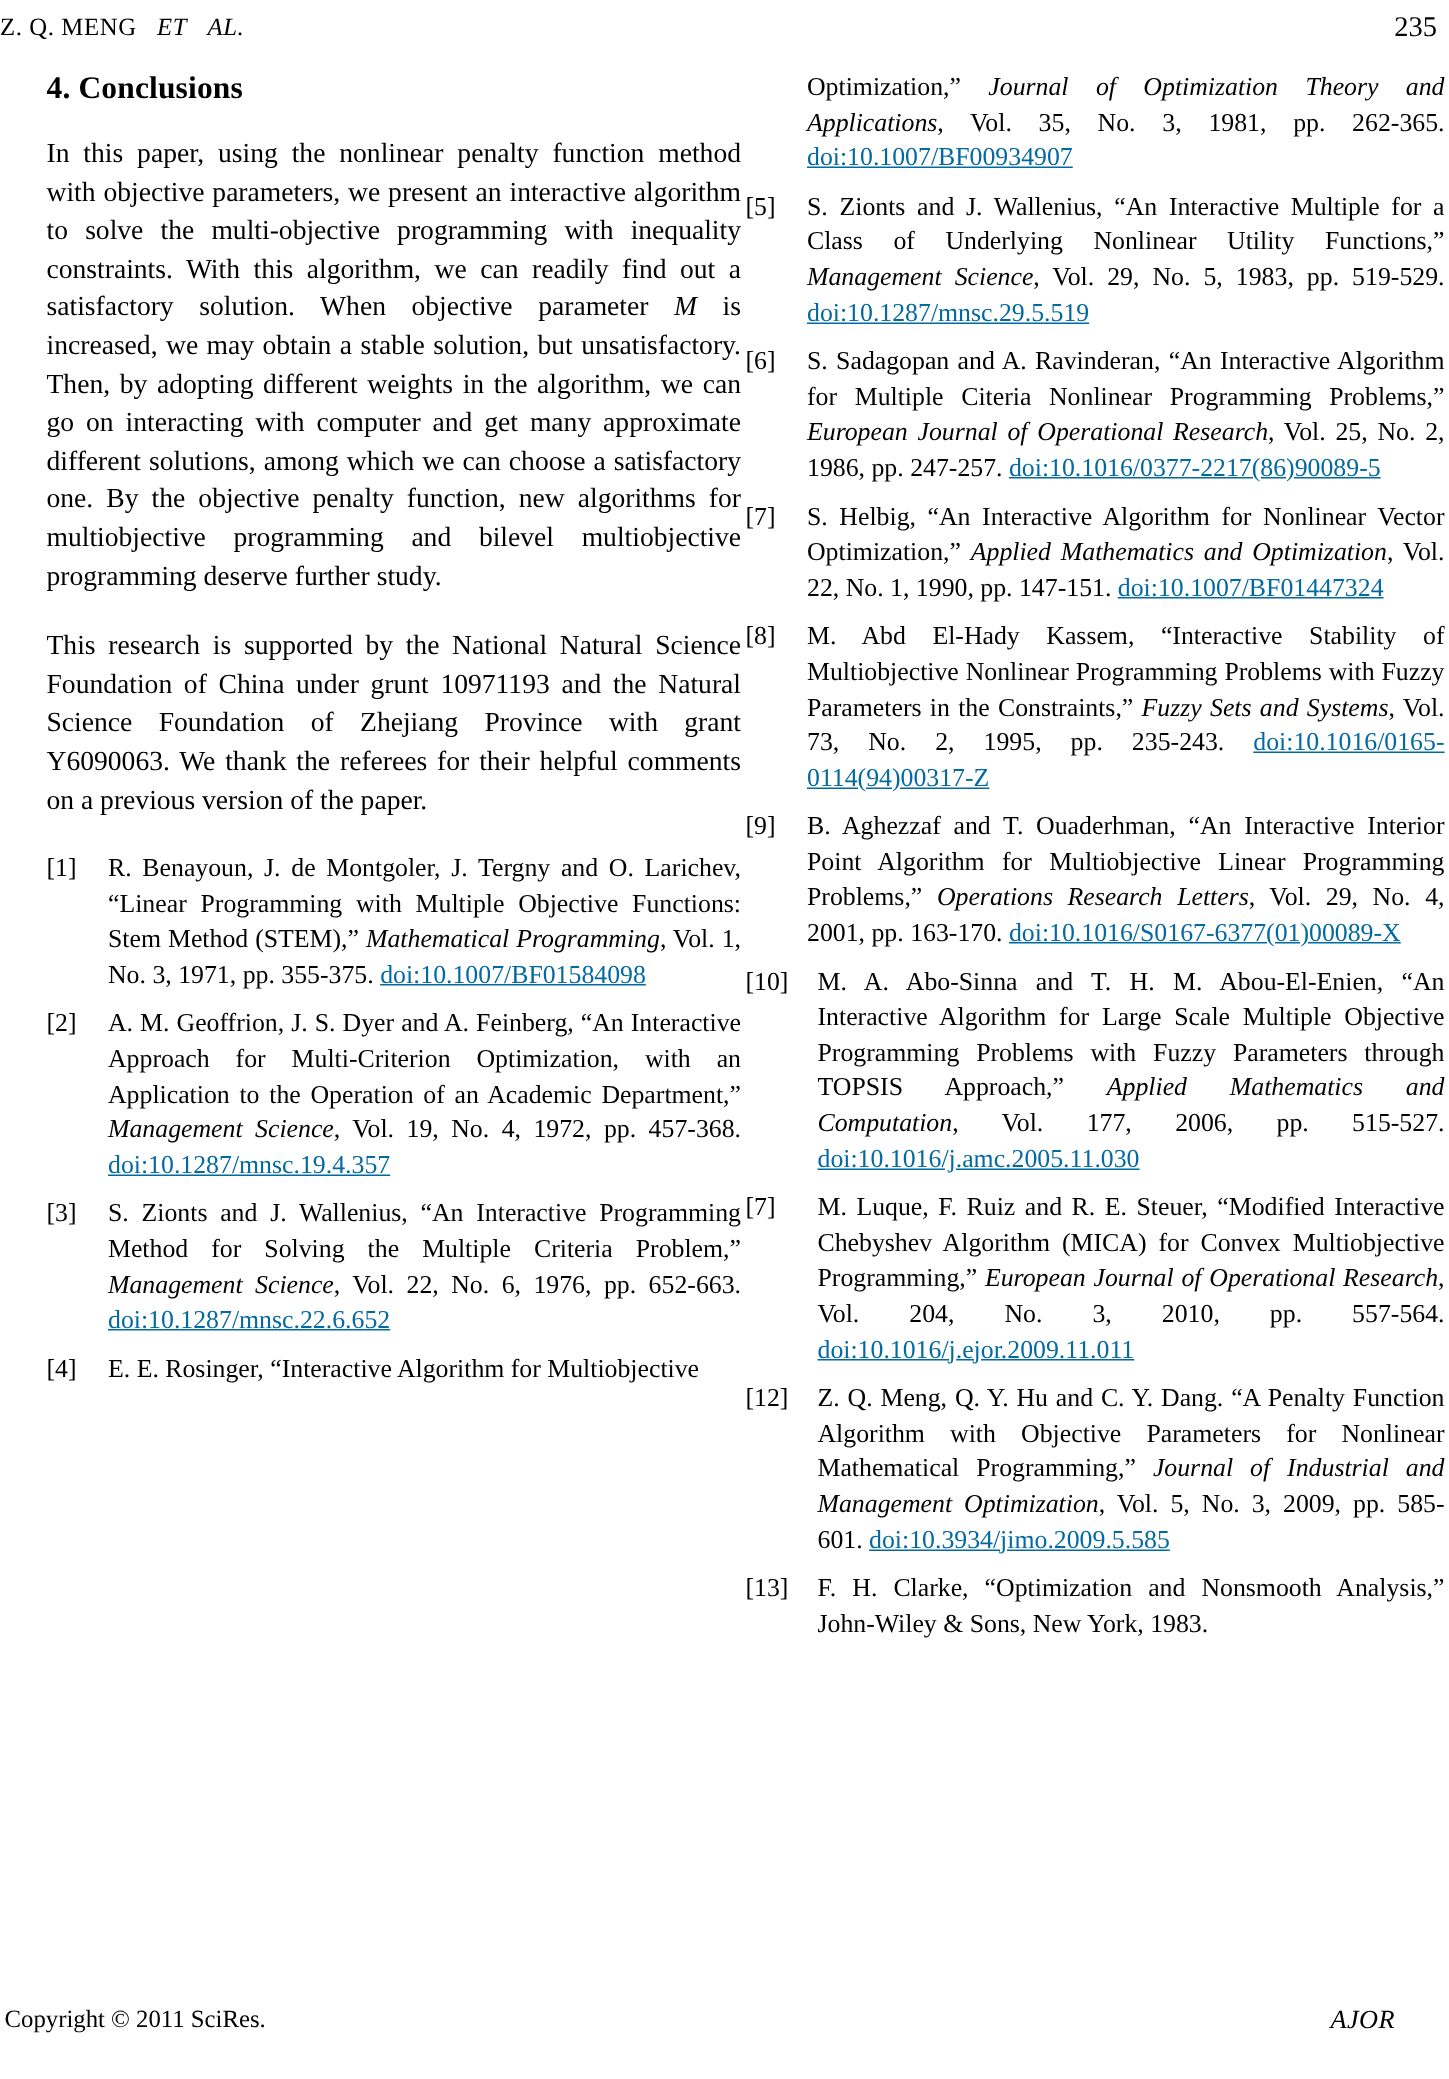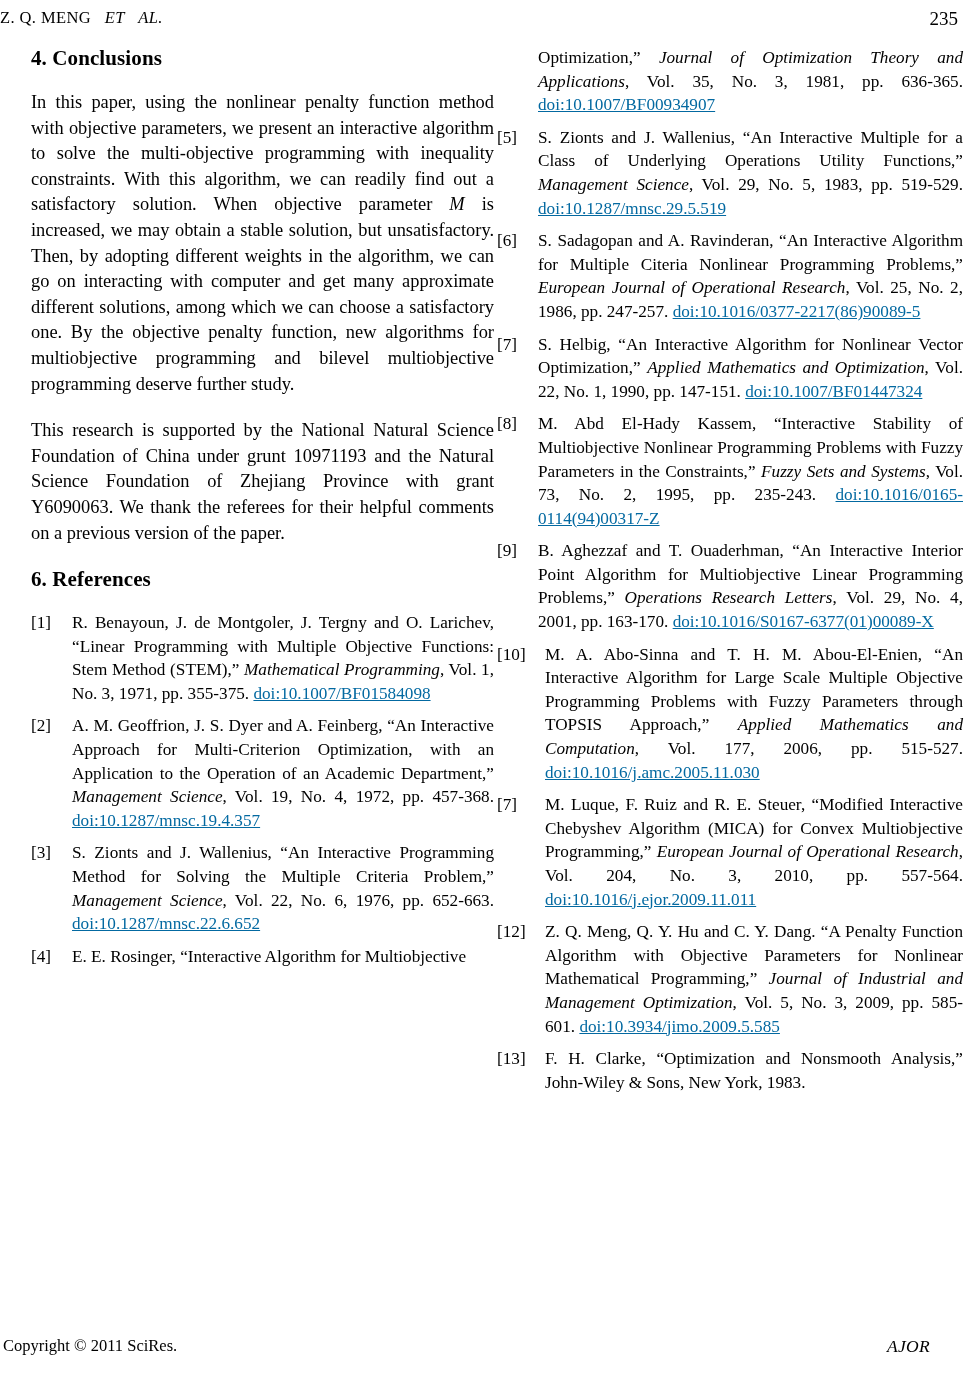--- a/index.html
+++ b/index.html
@@ -169,34 +169,33 @@
 
     <div class="col col-left">
 
       <h2 class="sec">4. Conclusions</h2>
 
       <p class="body"><span>In this paper, using the nonlinear penalty function method with objective parameters, we present an interactive algorithm to solve the multi-objective programming with inequality constraints. With this algorithm, we can readily find out a satisfactory solution. When objective parameter </span><span class="it">M</span><span> is increased, we may obtain a stable solution, but unsatisfactory. Then, by adopting different weights in the algorithm, we can go on interacting with computer and get many approximate different solutions, among which we can choose a satisfactory one. By the objective penalty function, new algorithms for multiobjective programming and bilevel multiobjective programming deserve further study.</span></p>
 
 
       <p class="body">This research is supported by the National Natural Science Foundation of China under grunt 10971193 and the Natural Science Foundation of Zhejiang Province with grant Y6090063. We thank the referees for their helpful comments on a previous version of the paper.</p>
 
-      <h2 class="sec">6. References</h2>
 
       <div class="reflist">
           <div class="ref"><span class="marker">[1]</span><span>R. Benayoun, J. de Montgoler, J. Tergny and O. Larichev, “Linear Programming with Multiple Objective Functions: Stem Method (STEM),” </span><span class="it">Mathematical Programming</span><span>, Vol. 1, No. 3, 1971, pp. 355-375. </span><span class="doi">doi:10.1007/BF01584098</span></div>
           <div class="ref"><span class="marker">[2]</span><span>A. M. Geoffrion, J. S. Dyer and A. Feinberg, “An Interactive Approach for Multi-Criterion Optimization, with an Application to the Operation of an Academic Department,” </span><span class="it">Management Science</span><span>, Vol. 19, No. 4, 1972, pp. 457-368. </span><span class="doi">doi:10.1287/mnsc.19.4.357</span></div>
           <div class="ref"><span class="marker">[3]</span><span>S. Zionts and J. Wallenius, “An Interactive Programming Method for Solving the Multiple Criteria Problem,” </span><span class="it">Management Science</span><span>, Vol. 22, No. 6, 1976, pp. 652-663. </span><span class="doi">doi:10.1287/mnsc.22.6.652</span></div>
           <div class="ref"><span class="marker">[4]</span><span>E. E. Rosinger, “Interactive Algorithm for Multiobjective</span></div>
         </div>
     </div>
 
     <div class="col col-right">
       <div class="reflist">
-          <div class="ref cont"><span class="marker"></span><span>Optimization,” </span><span class="it">Journal of Optimization Theory and Applications</span><span>, Vol. 35, No. 3, 1981, pp. 636-365. </span><span class="doi">doi:10.1007/BF00934907</span></div>
-          <div class="ref"><span class="marker">[5]</span><span>S. Zionts and J. Wallenius, “An Interactive Multiple for a Class of Underlying Operations Utility Functions,” </span><span class="it">Management Science</span><span>, Vol. 29, No. 5, 1983, pp. 519-529. </span><span class="doi">doi:10.1287/mnsc.29.5.519</span></div>
+          <div class="ref cont"><span class="marker"></span><span>Optimization,” </span><span class="it">Journal of Optimization Theory and Applications</span><span>, Vol. 35, No. 3, 1981, pp. 262-365. </span><span class="doi">doi:10.1007/BF00934907</span></div>
+          <div class="ref"><span class="marker">[5]</span><span>S. Zionts and J. Wallenius, “An Interactive Multiple for a Class of Underlying Nonlinear Utility Functions,” </span><span class="it">Management Science</span><span>, Vol. 29, No. 5, 1983, pp. 519-529. </span><span class="doi">doi:10.1287/mnsc.29.5.519</span></div>
           <div class="ref"><span class="marker">[6]</span><span>S. Sadagopan and A. Ravinderan, “An Interactive Algorithm for Multiple Citeria Nonlinear Programming Problems,” </span><span class="it">European Journal of Operational Research</span><span>, Vol. 25, No. 2, 1986, pp. 247-257. </span><span class="doi">doi:10.1016/0377-2217(86)90089-5</span></div>
           <div class="ref"><span class="marker">[7]</span><span>S. Helbig, “An Interactive Algorithm for Nonlinear Vector Optimization,” </span><span class="it">Applied Mathematics and Optimization</span><span>, Vol. 22, No. 1, 1990, pp. 147-151. </span><span class="doi">doi:10.1007/BF01447324</span></div>
           <div class="ref"><span class="marker">[8]</span><span>M. Abd El-Hady Kassem, “Interactive Stability of Multiobjective Nonlinear Programming Problems with Fuzzy Parameters in the Constraints,” </span><span class="it">Fuzzy Sets and Systems</span><span>, Vol. 73, No. 2, 1995, pp. 235-243. </span><span class="doi">doi:10.1016/0165-0114(94)00317-Z</span></div>
           <div class="ref"><span class="marker">[9]</span><span>B. Aghezzaf and T. Ouaderhman, “An Interactive Interior Point Algorithm for Multiobjective Linear Programming Problems,” </span><span class="it">Operations Research Letters</span><span>, Vol. 29, No. 4, 2001, pp. 163-170. </span><span class="doi">doi:10.1016/S0167-6377(01)00089-X</span></div>
           <div class="ref wide"><span class="marker">[10]</span><span>M. A. Abo-Sinna and T. H. M. Abou-El-Enien, “An Interactive Algorithm for Large Scale Multiple Objective Programming Problems with Fuzzy Parameters through TOPSIS Approach,” </span><span class="it">Applied Mathematics and Computation</span><span>, Vol. 177, 2006, pp. 515-527. </span><span class="doi">doi:10.1016/j.amc.2005.11.030</span></div>
           <div class="ref wide"><span class="marker">[7]</span><span>M. Luque, F. Ruiz and R. E. Steuer, “Modified Interactive Chebyshev Algorithm (MICA) for Convex Multiobjective Programming,” </span><span class="it">European Journal of Operational Research</span><span>, Vol. 204, No. 3, 2010, pp. 557-564. </span><span class="doi">doi:10.1016/j.ejor.2009.11.011</span></div>
           <div class="ref wide"><span class="marker">[12]</span><span>Z. Q. Meng, Q. Y. Hu and C. Y. Dang. “A Penalty Function Algorithm with Objective Parameters for Nonlinear Mathematical Programming,” </span><span class="it">Journal of Industrial and Management Optimization</span><span>, Vol. 5, No. 3, 2009, pp. 585-601. </span><span class="doi">doi:10.3934/jimo.2009.5.585</span></div>
           <div class="ref wide"><span class="marker">[13]</span><span>F. H. Clarke, “Optimization and Nonsmooth Analysis,” John-Wiley &amp; Sons, New York, 1983.</span></div>
         </div>
     </div>

